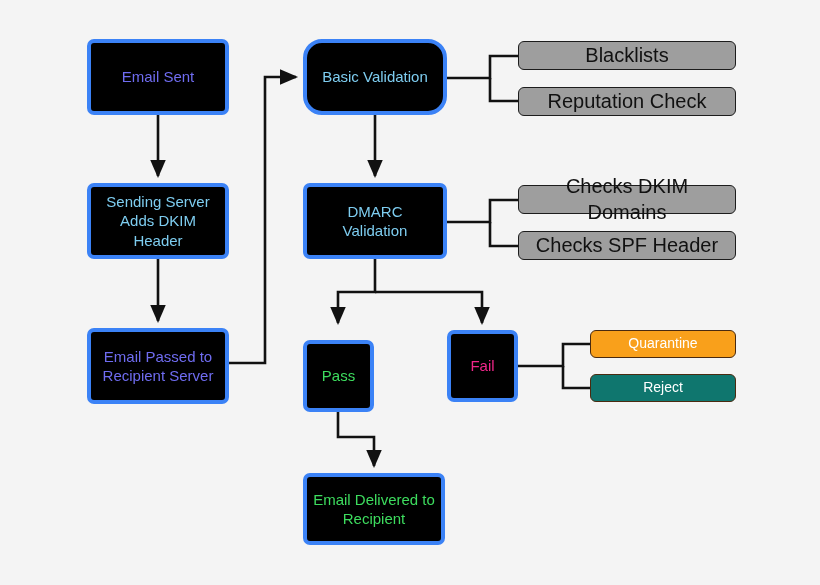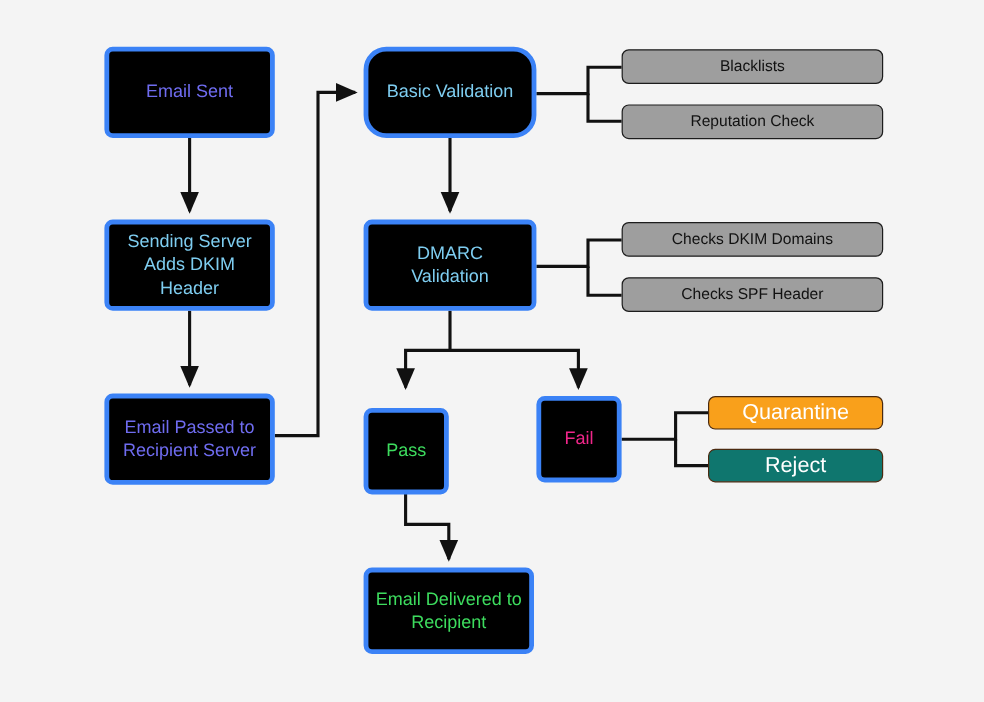--- a/index.html
+++ b/index.html
@@ -40,27 +40,27 @@
     background: #000000;
     border: 4px solid #3b82f6;
     border-radius: 7px;
     font-size: 15px;
     font-weight: 400;
   }
   .node-gray {
     background: #9e9e9e;
     border: 1.3px solid #1c1c1c;
     border-radius: 6px;
-    font-size: 13px;
+    font-size: 20px;
     color: #111111;
   }
   .node-accent {
     border: 1.3px solid #4a2a10;
     border-radius: 6px;
-    font-size: 18px;
+    font-size: 14px;
     color: #ffffff;
   }
   .node-label {
     display: block;
     white-space: pre-line;
     padding: 0 6px;
   }
 </style>
 </head>
 <body>

